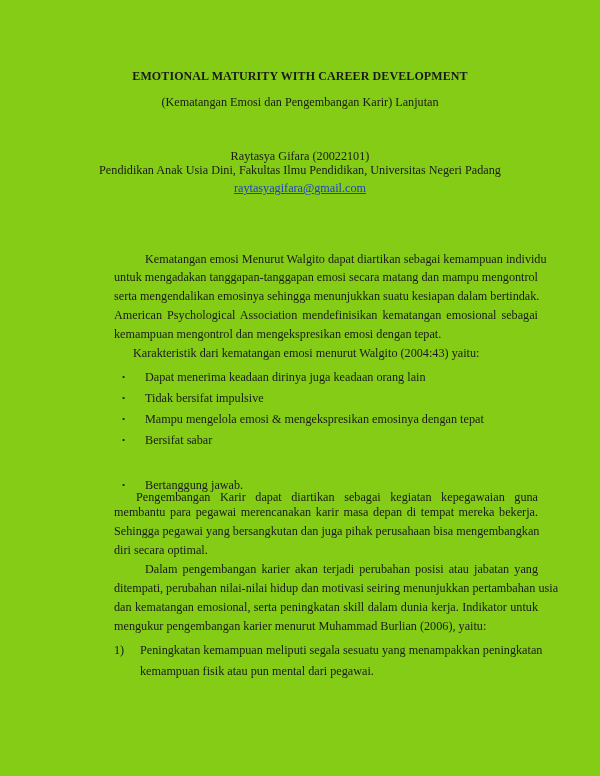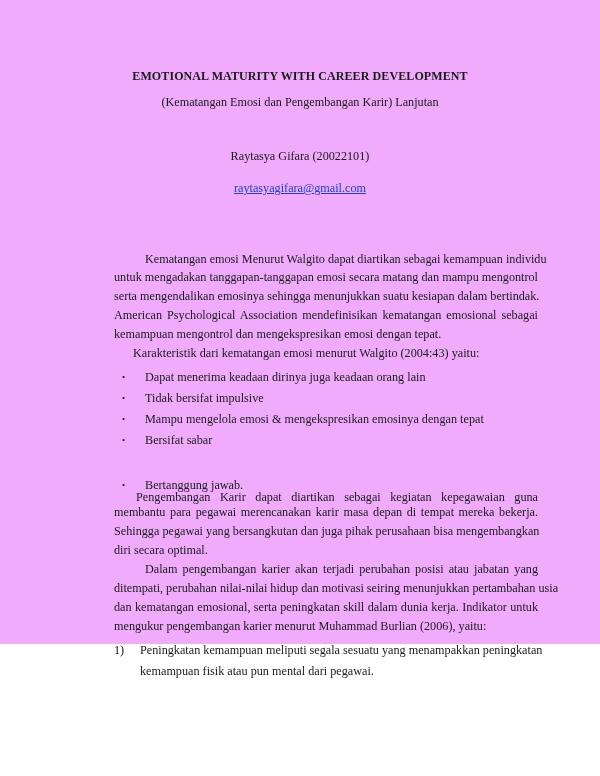--- a/index.html
+++ b/index.html
@@ -1,18 +1,18 @@
 <!DOCTYPE html>
 <html><head>
 <meta charset="utf-8">
 <style>
   html, body { margin: 0; padding: 0; background: #ffffff; }
   body { width: 600px; height: 776px; position: relative; overflow: hidden;
          font-family: "Liberation Serif", "DejaVu Serif", serif; color: #1a1a1a; }
-  .page { position: absolute; left: 0; top: 0; width: 600px; height: 644px; background: #f0abfc; }
+  .page { position: absolute; left: 0; top: 0; width: 600px; height: 776px; background: #84cc16; }
   .center { position: absolute; left: 0; width: 600px; text-align: center; font-size: 12.2px; white-space: nowrap; }
   .title { top: 69px; font-weight: bold; font-size: 12px; letter-spacing: 0.1px; }
   .subtitle { top: 95px; }
   .author { top: 149px; font-family: Liberation Serif, serif; }
   .affil { top: 163px; }
   .email-wrap { top: 181px; }
   .heading { position: absolute; top: 233px; left: 88px; font-weight: bold; font-size: 12.2px; white-space: nowrap; }
   .heading .num { display: inline-block; width: 26px; }
   .line { position: absolute; font-size: 12.2px; white-space: nowrap; }
   .just { text-align: justify; text-align-last: justify; width: 424px; left: 114px; }
@@ -24,20 +24,21 @@
   a { color: inherit; }
 </style>
 </head>
 <body>
 
 <div class="page">
 
   <div class="center title">EMOTIONAL MATURITY WITH CAREER DEVELOPMENT</div>
   <div class="center subtitle">(Kematangan Emosi dan Pengembangan Karir) Lanjutan</div>
   <div class="center author">Raytasya Gifara (20022101)</div>
+  <div class="center affil">Pendidikan Anak Usia Dini, Fakultas Ilmu Pendidikan, Universitas Negeri Padang</div>
   <div class="center email-wrap">
     <a class="email-link" style="color:#1f3fc8;text-decoration:underline;">raytasyagifara@gmail.com</a>
   </div>
 
 
   <div class="line just first" style="top:252px;">Kematangan emosi Menurut Walgito dapat diartikan sebagai kemampuan individu</div>
   <div class="line just" style="top:270px;">untuk mengadakan tanggapan-tanggapan emosi secara matang dan mampu mengontrol</div>
   <div class="line just" style="top:289px;">serta mengendalikan emosinya sehingga menunjukkan suatu kesiapan dalam bertindak.</div>
   <div class="line just" style="top:308px;">American Psychological Association mendefinisikan kematangan emosional sebagai</div>
   <div class="line plain" style="top:327px;">kemampuan mengontrol dan mengekspresikan emosi dengan tepat.</div>

